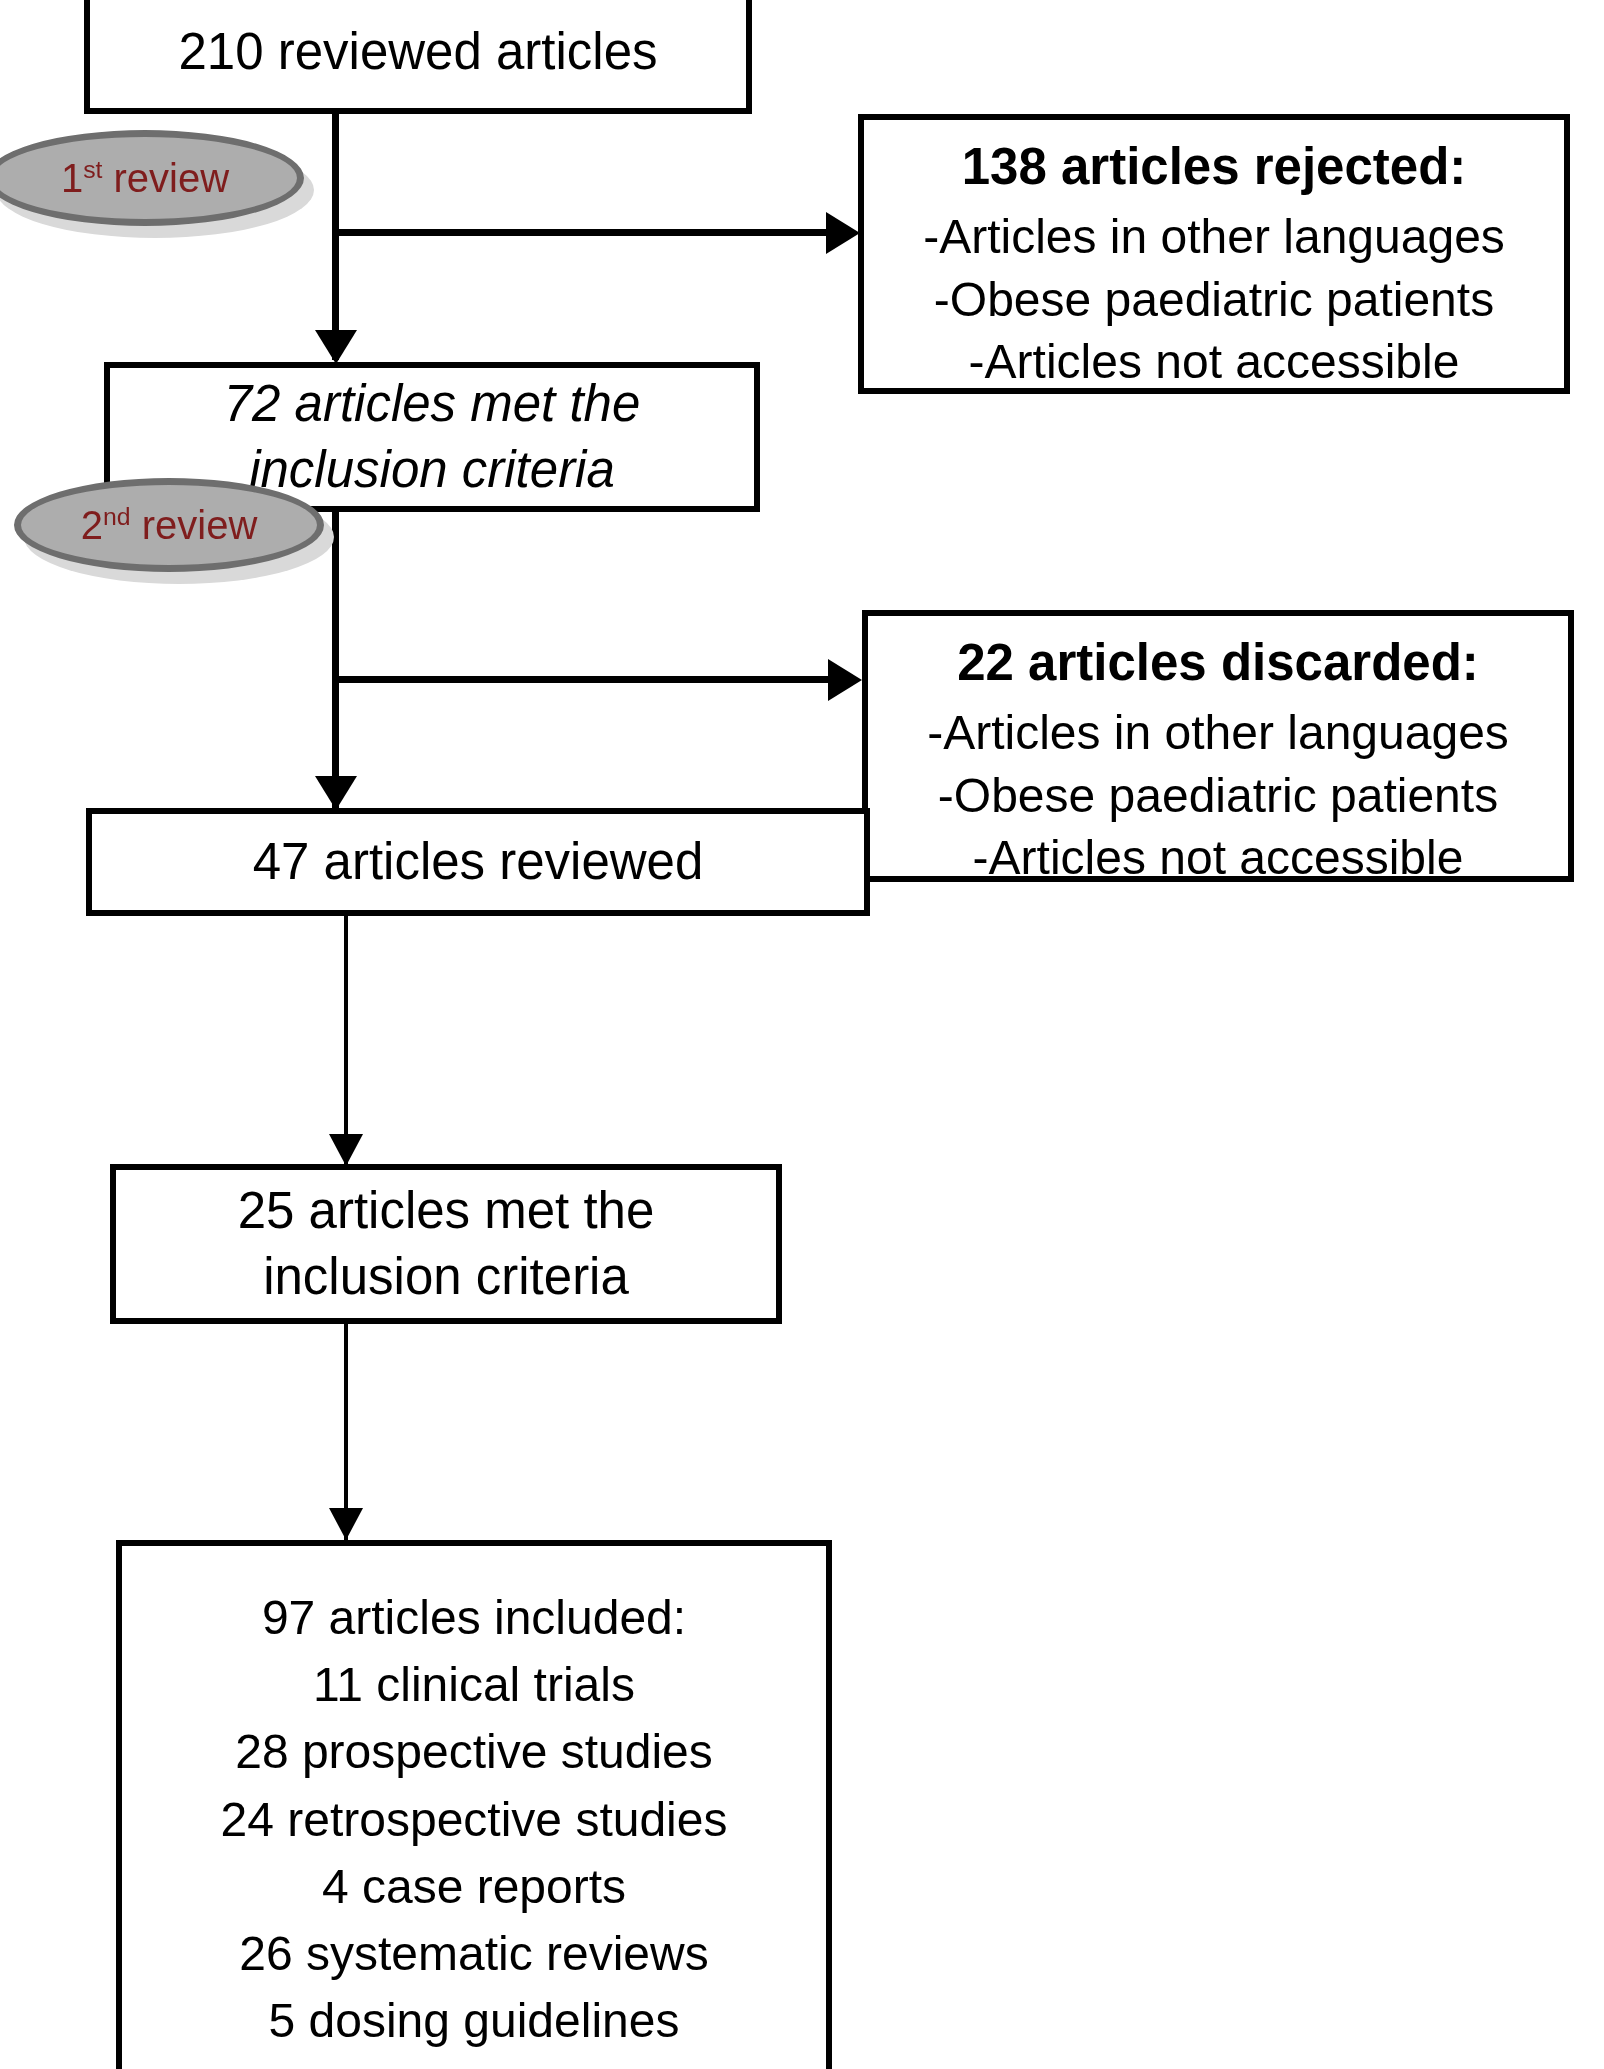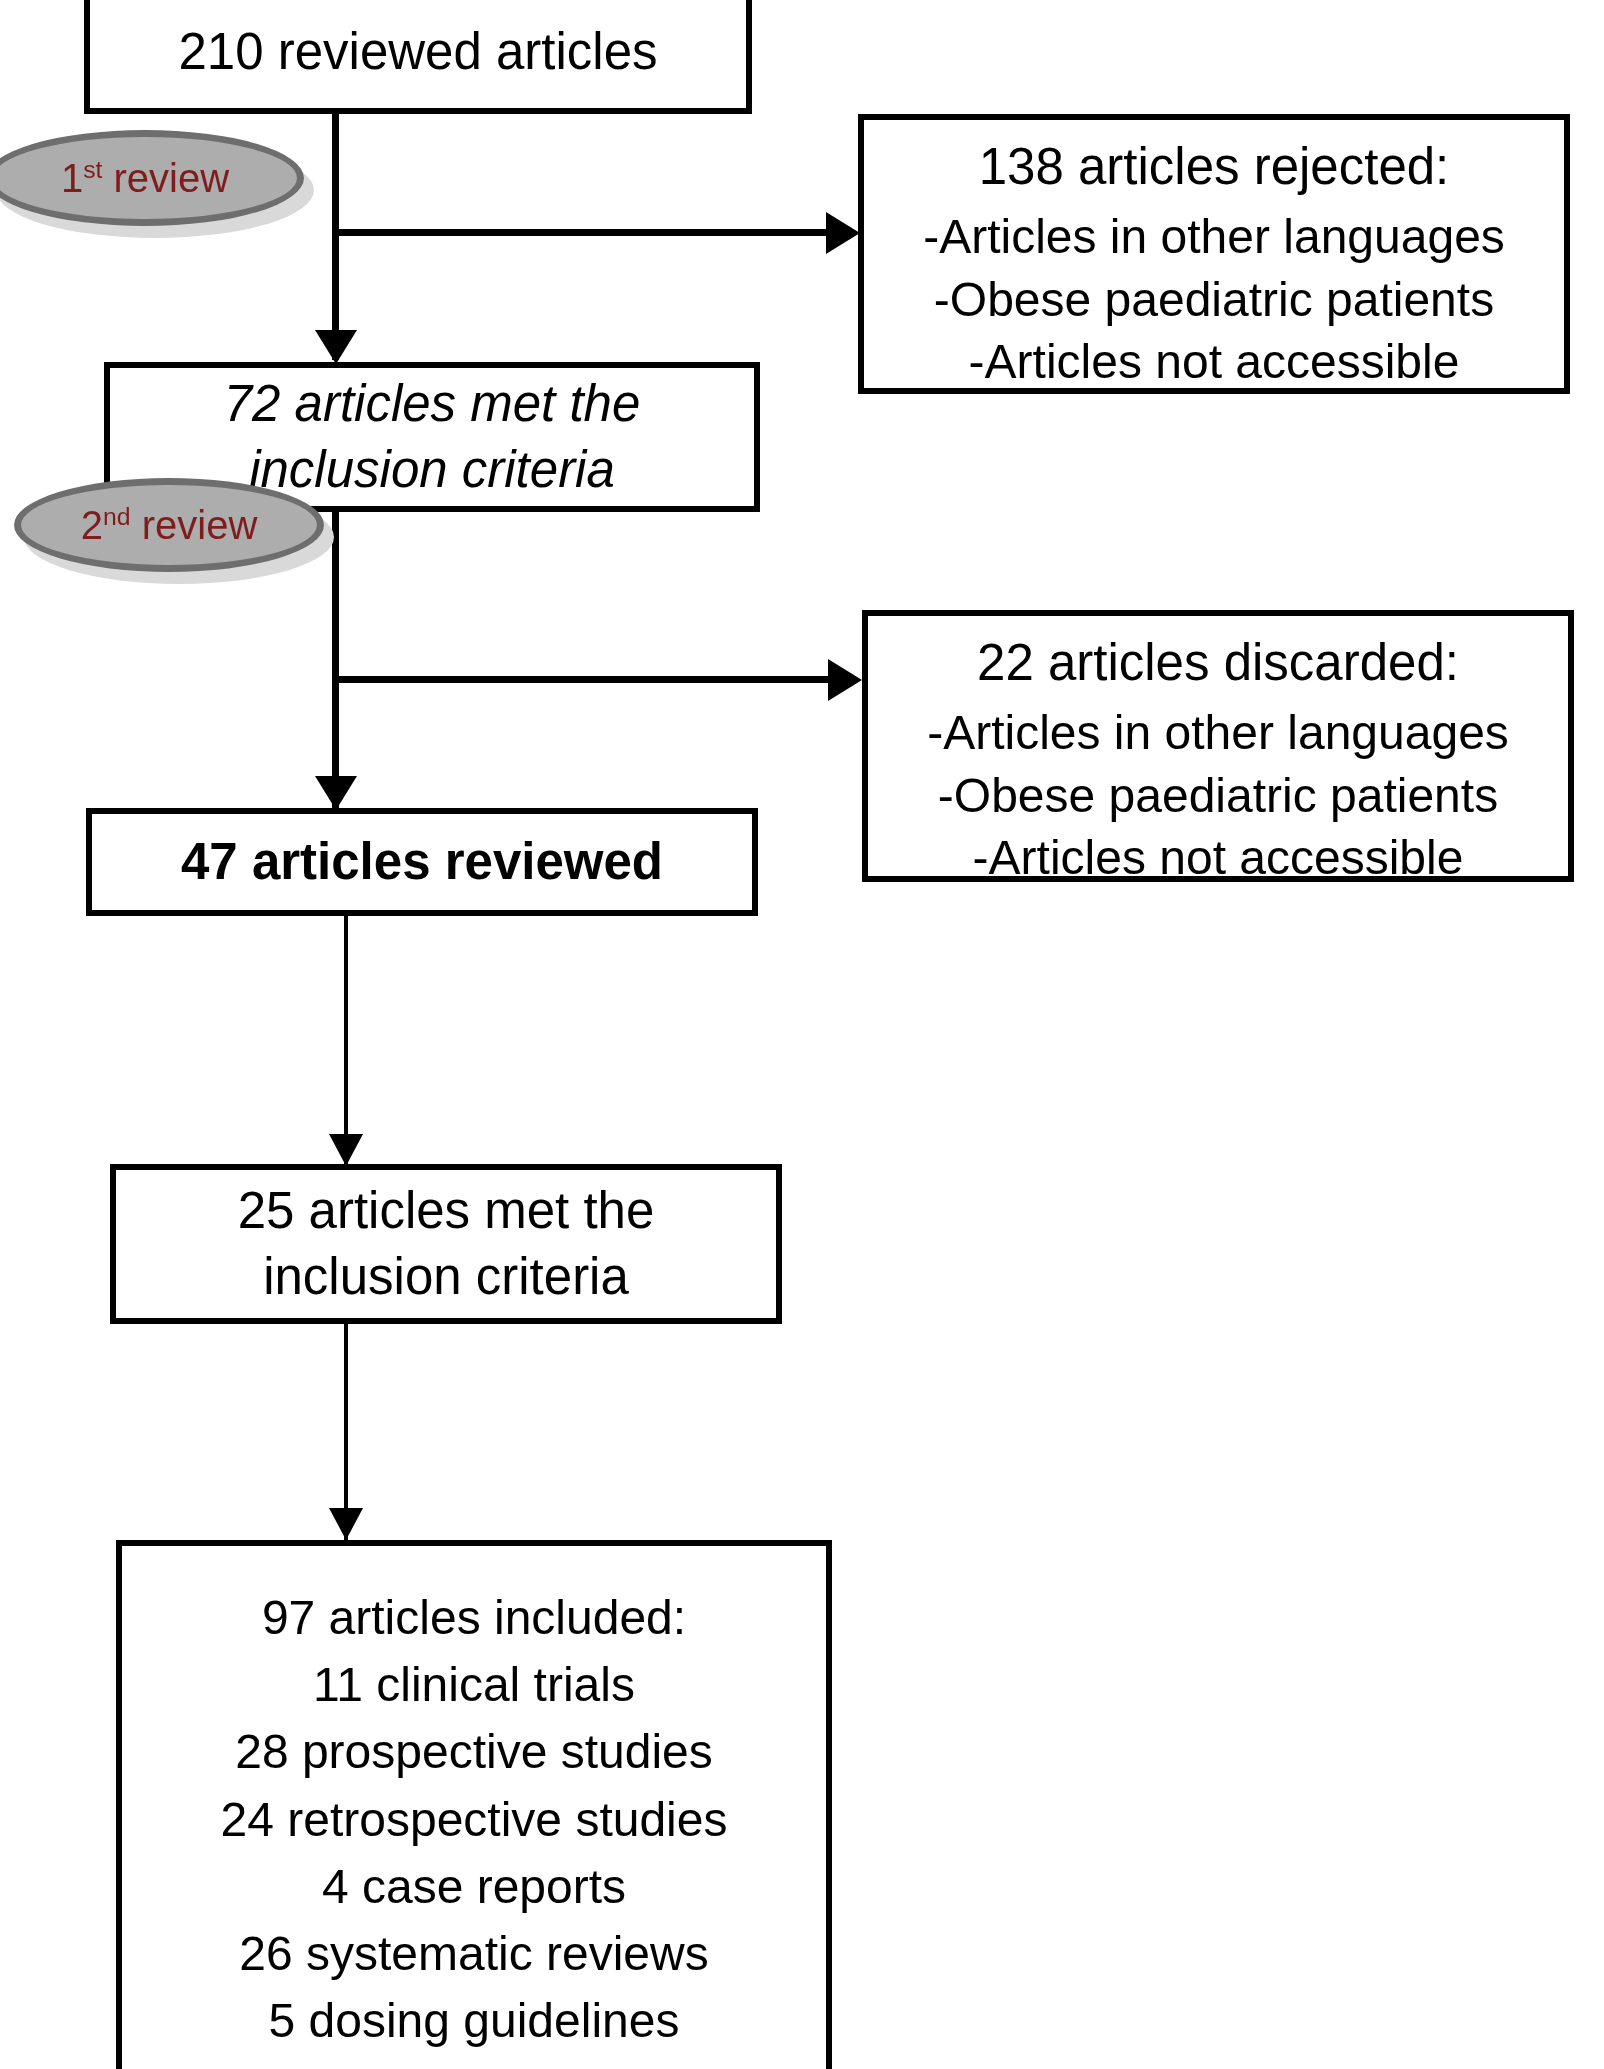--- a/index.html
+++ b/index.html
@@ -42,23 +42,22 @@
   #box-reviewed {
     left: 84px;  top: -10px;  width: 668px;  height: 124px;
     font-size: 51px;
   }
   #box-met-72 {
     left: 104px; top: 362px;  width: 656px;  height: 150px;
     font-size: 51px;
     font-style: italic;
   }
   #box-reviewed-47 {
-    left: 86px;  top: 808px;  width: 672px;  height: 108px;
-    font-size: 51px;
-    font-weight: bold;
+    left: 86px;  top: 808px;  width: 784px;  height: 108px;
+    font-size: 51px;
   }
   #box-met-25 {
     left: 110px; top: 1164px; width: 672px;  height: 160px;
     font-size: 51px;
   }
   #box-included {
     left: 116px; top: 1540px; width: 716px;  height: 545px;
     font-size: 48px;
     justify-content: flex-start;
     padding-top: 38px;
@@ -72,21 +71,21 @@
     padding: 14px 10px 0 10px;
     justify-content: flex-start;
   }
   #box-discarded {
     left: 862px; top: 610px;  width: 712px;  height: 272px;
     font-size: 48px;
     align-items: center;
     padding: 14px 10px 4px 10px;
     justify-content: flex-start;
   }
-  .reject-head { font-size: 51px; margin-bottom: 6px; }
+  .reject-head { font-size: 51px; margin-bottom: 6px; font-weight: bold; }
   .reject-line { line-height: 1.34; }
 
   
   .ellipse-wrap {
     position: absolute;
     z-index: 5;
   }
   .ellipse-shadow {
     position: absolute;
     left: 10px; top: 12px;

